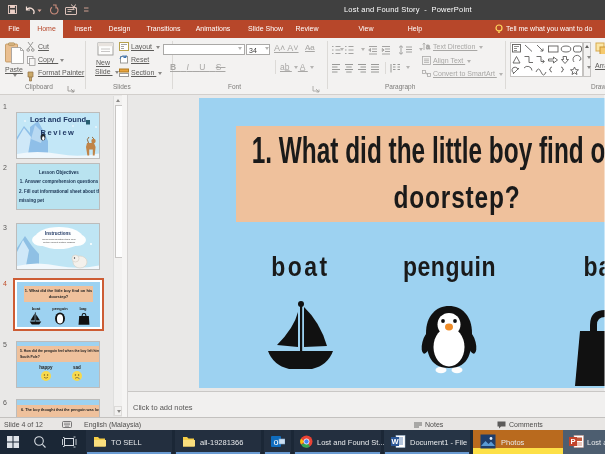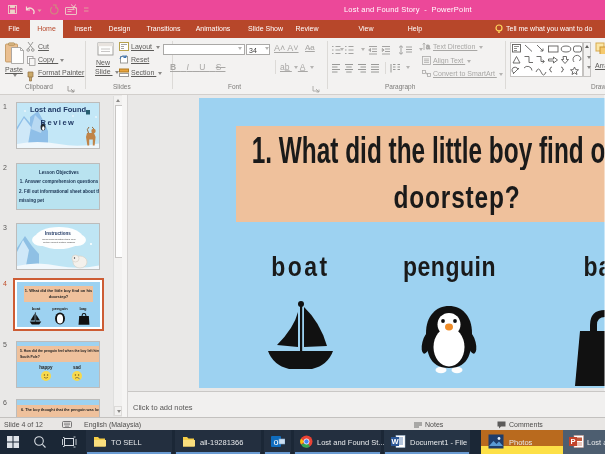--- a/index.html
+++ b/index.html
@@ -2,21 +2,21 @@
 <html><head>
 <meta charset="utf-8">
 <style>
   * { margin:0; padding:0; box-sizing:border-box; }
   html,body { width:605px; height:454px; overflow:hidden; }
   body { font-family:"Liberation Sans", sans-serif; }
   #root { position:relative; width:605px; height:454px; overflow:hidden; background:#e9e8e7; }
   .abs { position:absolute; }
 
   
-  #titlebar { left:0; top:0; width:605px; height:20px; background:#ec4899; }
+  #titlebar { left:0; top:0; width:605px; height:20px; background:#404040; }
   #title-text { left:344px; top:5px; width:260px; color:#fff; font-size:7.5px; letter-spacing:0.2px; }
 
   
   #tabrow { left:0; top:20px; width:605px; height:18px; background:#b7472a; }
   .tab { position:absolute; top:0; height:18px; color:#fff; font-size:7px; line-height:18px; text-align:center; }
   #tab-home { background:#f3f2f1; color:#b7472a; }
 
   
   #ribbon { left:0; top:38px; width:605px; height:57px; background:#f3f2f1; border-bottom:1px solid #d2cfcc; }
   .rsep { position:absolute; top:3px; width:1px; height:48px; background:#dcdad7; }
@@ -249,21 +249,21 @@
     <svg class="abs" style="left:595px;top:4px" width="12" height="12" viewBox="0 0 12 12">
       <rect x="1" y="1" width="8" height="8" fill="#fbe6a6" stroke="#d8a94e"></rect>
       <rect x="5" y="5" width="8" height="8" fill="#f5c96d" stroke="#c99434"></rect>
     </svg>
     <div class="ricon-text" style="left:595px;top:24px;">Arra</div>
     <div class="rlabel" style="left:591px;">Draw</div>
   </div>
 
   <div id="panel" class="abs">
     <div class="tnum" style="top:8px;">1</div>
-    <div class="thumb" id="t1" style="top:7px;background:#c3e7f7;">
+    <div class="thumb" id="t1" style="top:17px;background:#c3e7f7;">
       <svg class="abs" style="left:0;top:0" width="84" height="47" viewBox="0 0 84 47">
         <path d="M 0 47 L 0 24 L 7 13 L 13 20 L 13 14 L 21 8 L 27 19 L 31 28 L 31 47 Z" fill="#8fbfe8"></path>
         <path d="M 7 15 L 14 24 L 10 47 L 0 47 L 0 27 Z" fill="#cfe8f8"></path>
         <path d="M 18 12 L 27 21 L 24 30 L 14 26 Z" fill="#b8d9f2"></path>
         <path d="M 0 41 Q 20 37 42 41 Q 62 45 84 40 L 84 47 L 0 47 Z" fill="#eff7fc"></path>
         <ellipse cx="26" cy="24" rx="2.4" ry="3.6" fill="#23282d"></ellipse>
         <ellipse cx="26.3" cy="25.3" rx="1.2" ry="2.1" fill="#fff"></ellipse>
         <rect x="69" y="7" width="4" height="4.5" fill="#275e70"></rect>
         <path d="M 70 30 l 7 0 l 1.6 4 l -1 8.5 l -1.8 0 l 0 -6 l -3.6 0 l 0 6 l -1.8 0 l -1.4 -8.5 z" fill="#c08448"></path>
         <path d="M 71.5 30 q -2.5 -4 0.5 -6 m 3 6 q 3.5 -4 0 -6" stroke="#8a5a28" fill="none" stroke-width="0.9"></path>
@@ -473,21 +473,21 @@
     <div class="tbtn" style="left:384px;width:86px;background:#263445;">
       <svg class="abs" style="left:7px;top:5px" width="15" height="13" viewBox="0 0 15 13">
         <rect x="5" y="0.5" width="9" height="12" fill="#fff" stroke="#a9c4de" stroke-width="0.5"></rect>
         <path d="M 7 3 l 5 0 M 7 5 l 5 0 M 7 7 l 5 0 M 7 9 l 5 0" stroke="#2a5d9e" stroke-width="0.7"></path>
         <rect x="0" y="2" width="8" height="9" fill="#2b5797"></rect>
         <text x="4" y="9" font-size="7.5" fill="#fff" text-anchor="middle" font-family="Liberation Sans" font-weight="bold">W</text>
       </svg>
       <div class="lbl" style="left:26px;">Document1 - File</div>
       <div class="uline"></div>
     </div>
-    <div class="tbtn" style="left:473px;width:104px;background:#b96a1e;border-bottom:8px solid #fde047;margin-left:8px;">
+    <div class="tbtn" style="left:473px;width:104px;background:#b96a1e;border-bottom:6px solid #fde047;">
       <svg class="abs" style="left:7px;top:4px" width="16" height="15" viewBox="0 0 16 15">
         <rect x="0.5" y="0.5" width="15" height="14" fill="#1f3d6b"></rect>
         <path d="M 1 12 l 4.5 -5 l 3 3 l 2.5 -2.5 l 4 4.5 z" fill="#5a9ad4"></path>
         <circle cx="11" cy="4.5" r="1.4" fill="#e8f0f8"></circle>
       </svg>
       <div class="lbl" style="left:28px;">Photos</div>
     </div>
     <div class="tbtn" style="left:563px;width:42px;background:#4d5e70;">
       <svg class="abs" style="left:6px;top:5px" width="15" height="13" viewBox="0 0 15 13">
         <rect x="5" y="0.5" width="9.5" height="12" fill="#fff" stroke="#d8a494" stroke-width="0.5"></rect>

